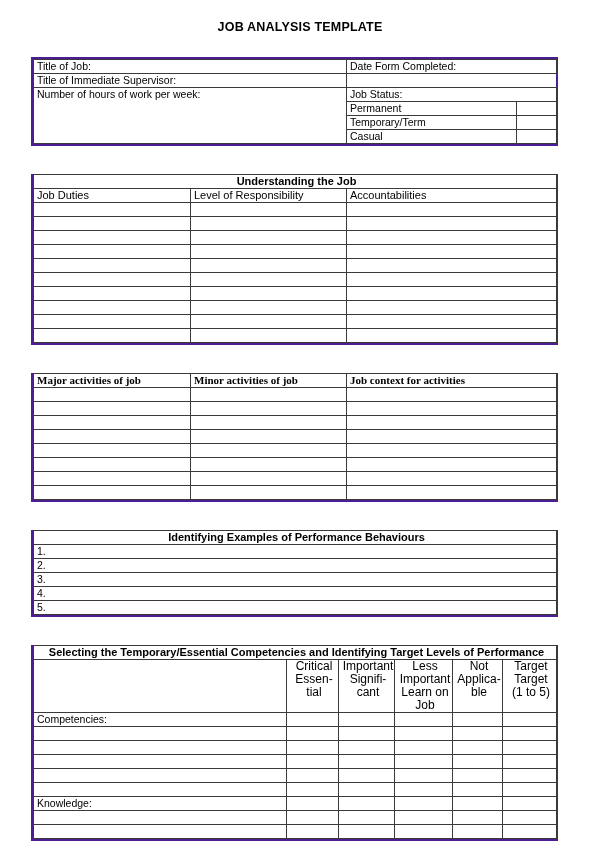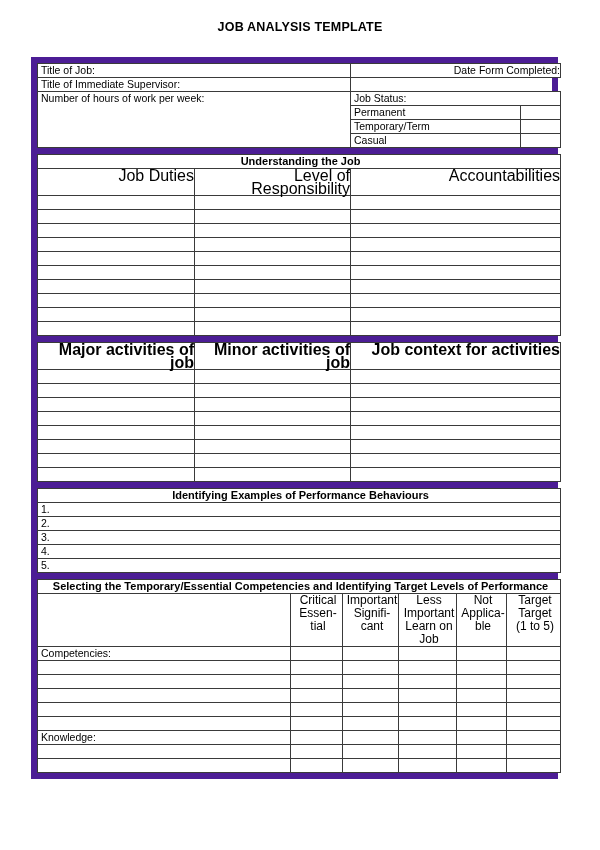--- a/index.html
+++ b/index.html
@@ -55,64 +55,65 @@
     vertical-align: top;
     box-sizing: border-box;
     background: #ffffff;
   }
   table.grid td.blank {
     padding: 0;
   }
 
   
   .block {
-    border: 6px solid #4c1d95;
+    border: 2px solid #4c1d95;
     box-sizing: content-box;
     margin: 0;
   }
   .block + .block {
     border-top: none;
+    margin-top: 28px;
   }
   .block table.grid {
     width: 523px;
   }
   .bold {
     font-weight: bold;
+    font-family: Liberation Serif, serif;
   }
   .sec-title {
     text-align: center;
     font-weight: bold;
     font-size: 11px;
     padding-left: 0;
     height: 15px;
     line-height: 14px;
   }
   .colhead {
-    text-align: right;
-    font-size: 16px;
+    text-align: left;
+    font-size: 11px;
     padding-left: 0;
     height: 15px;
     line-height: 14px;
   }
   .numrow {
     height: 38px;
     line-height: 13px;
   }
   .statuscell {
     height: 14px;
     margin-left: 36px;
   }
   .hdr-left-tall {
     height: 57px;
     vertical-align: top;
   }
   .hdr-right-date {
     height: 28px;
     vertical-align: top;
-    text-align: right;
   }
   .vh-head {
     text-align: center;
     font-size: 12px;
     line-height: 12px;
     height: 58px;
     padding: 1px 1px 0 1px;
     vertical-align: top;
   }
 </style>

